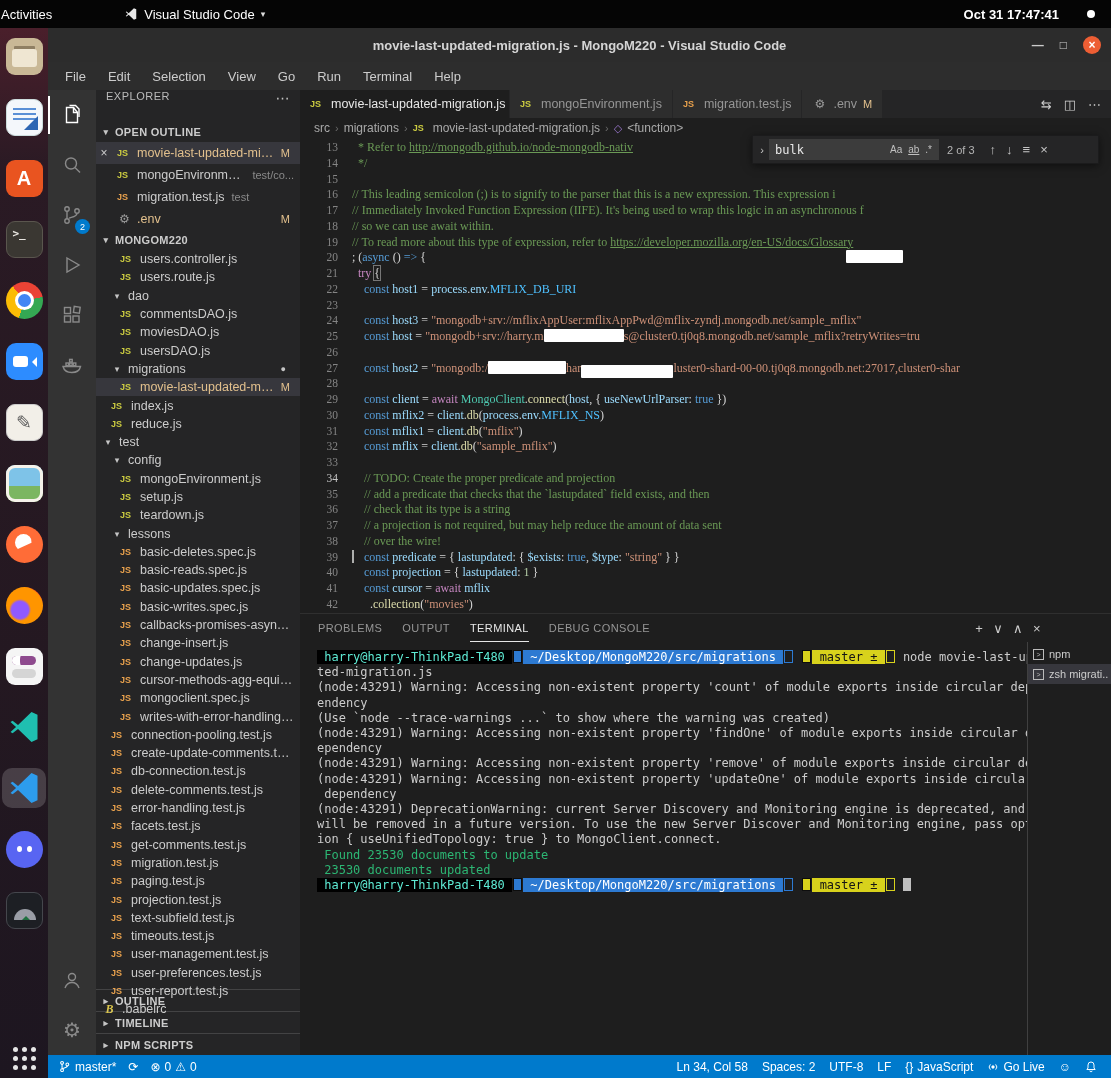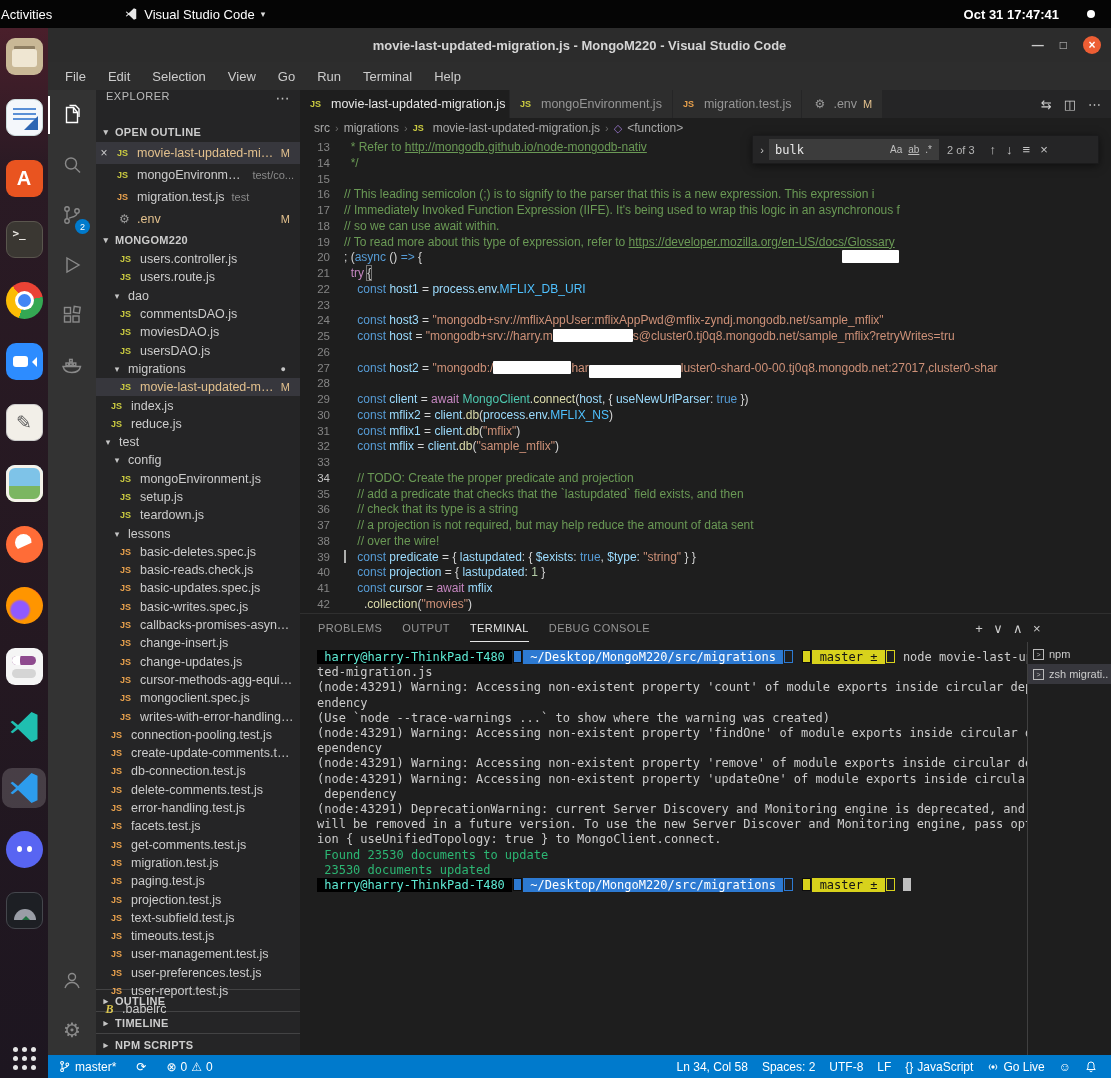--- a/index.html
+++ b/index.html
@@ -86,21 +86,21 @@
   .tabbar{position:absolute;left:0;top:0;right:0;height:28px;background:#252526;display:flex;align-items:stretch}
   .tab{display:flex;align-items:center;gap:6px;padding:0 10px;font-size:12.5px;color:#969696;background:#2d2d2d;border-right:1px solid #252526;max-width:210px;white-space:nowrap}
   .tab.active{background:#1e1e1e;color:#e7e7e7}
   .tab .close{font-size:12px;color:#cccccc;margin-left:2px}
   .tab .m{color:#e2c08d;font-size:11px}
   .tab-actions{margin-left:auto;display:flex;align-items:center;gap:12px;color:#cfcfcf;padding-right:10px;font-size:13px}
   .breadcrumb{position:absolute;left:0;top:28px;right:0;height:20px;display:flex;align-items:center;gap:5px;padding-left:14px;font-size:12px;color:#a9a9a9;background:#1e1e1e;white-space:nowrap}
   .breadcrumb .sep{color:#6a6a6a;font-size:11px}
   .bc-sym{color:#9b77cf;font-size:11px}
 
-  .editor{position:absolute;left:0;top:48px;right:0;height:475px;overflow:hidden;font-family:Liberation Sans, sans-serif;font-size:12px}
+  .editor{position:absolute;left:8px;top:48px;right:0;height:475px;overflow:hidden;font-family:Liberation Serif, serif;font-size:12px}
   #code{padding-top:2px}
   .code-line{display:flex;height:15.75px;line-height:15.75px}
   .code-line .ln{width:30px;text-align:right;color:#858585;flex:none;font-size:11.5px}
   .code-line.cur .ln{color:#c6c6c6}
   .code-line .lc{padding-left:14px;white-space:pre;position:relative}
   .cm{color:#6a9955}.cml{color:#6a9955;text-decoration:underline}
   .kw{color:#569cd6}.k2{color:#c586c0}.vr{color:#9cdcfe}.st{color:#ce9178}
   .fn{color:#dcdcaa}.cl{color:#4ec9b0}.nm{color:#b5cea8}.pl{color:#d4d4d4}.c2{color:#4fc1ff}
   .bm{outline:1px solid #777}
   .redact{display:inline-block;background:#fff;height:13px;vertical-align:-2px;border-radius:1px}
@@ -135,21 +135,21 @@
   .tfg2{background:#d8d21c;border-color:#0d0d0d}
   .tfg3{border-color:#d8d21c}
   .tcur{display:inline-block;width:8px;height:13px;background:#bfbfbf;vertical-align:-2px}
   .termlist{position:absolute;right:0;top:28px;width:84px;bottom:0;border-left:1px solid #404040;padding-top:2px}
   .tl-row{height:20px;display:flex;align-items:center;gap:5px;padding-left:5px;color:#cccccc;font-size:11px;white-space:nowrap;overflow:hidden}
   .tl-row.sel{background:#37373d}
   .tl-ico{flex:none;width:11px;height:11px;border:1px solid #bbb;font-size:7px;color:#bbb;display:flex;align-items:center;justify-content:center}
 
   
   .statusbar{position:absolute;left:0;right:0;bottom:0;height:23px;background:#007acc;color:#fff;display:flex;align-items:center;font-size:12px;padding:0 10px;z-index:6}
-  .sb-left{display:flex;align-items:center;gap:20px}
+  .sb-left{display:flex;align-items:center;gap:12px}
   .sb-right{margin-left:auto;display:flex;align-items:center;gap:14px;padding-right:4px}
   .sb-item{display:flex;align-items:center;gap:4px;white-space:nowrap}
   .statusbar svg{fill:none;stroke:#fff;stroke-width:1.3}
 </style>
 </head>
 <body>
 
 <div class="screen">
 
   <div class="topbar">
@@ -406,21 +406,21 @@
           <div class="tree-row" style="padding-left: 15px;">
             <span class="chev-ico">▾</span>
             <span class="lbl">lessons</span>
           </div>
           <div class="tree-row" style="padding-left: 24px;">
             <span class="js-ico test">JS</span>
             <span class="lbl">basic-deletes.spec.js</span>
           </div>
           <div class="tree-row" style="padding-left: 24px;">
             <span class="js-ico test">JS</span>
-            <span class="lbl">basic-reads.check.js</span>
+            <span class="lbl">basic-reads.spec.js</span>
           </div>
           <div class="tree-row" style="padding-left: 24px;">
             <span class="js-ico test">JS</span>
             <span class="lbl">basic-updates.spec.js</span>
           </div>
           <div class="tree-row" style="padding-left: 24px;">
             <span class="js-ico test">JS</span>
             <span class="lbl">basic-writes.spec.js</span>
           </div>
           <div class="tree-row" style="padding-left: 24px;">

